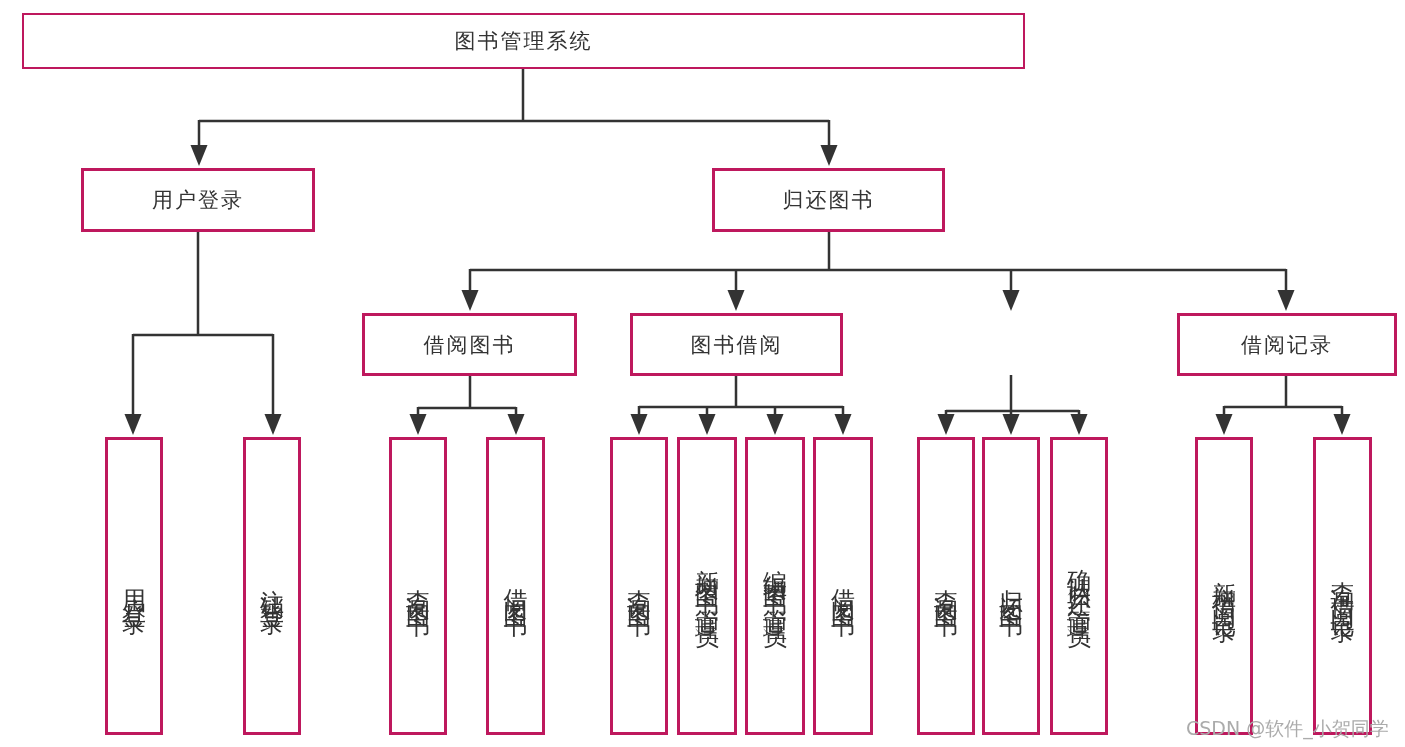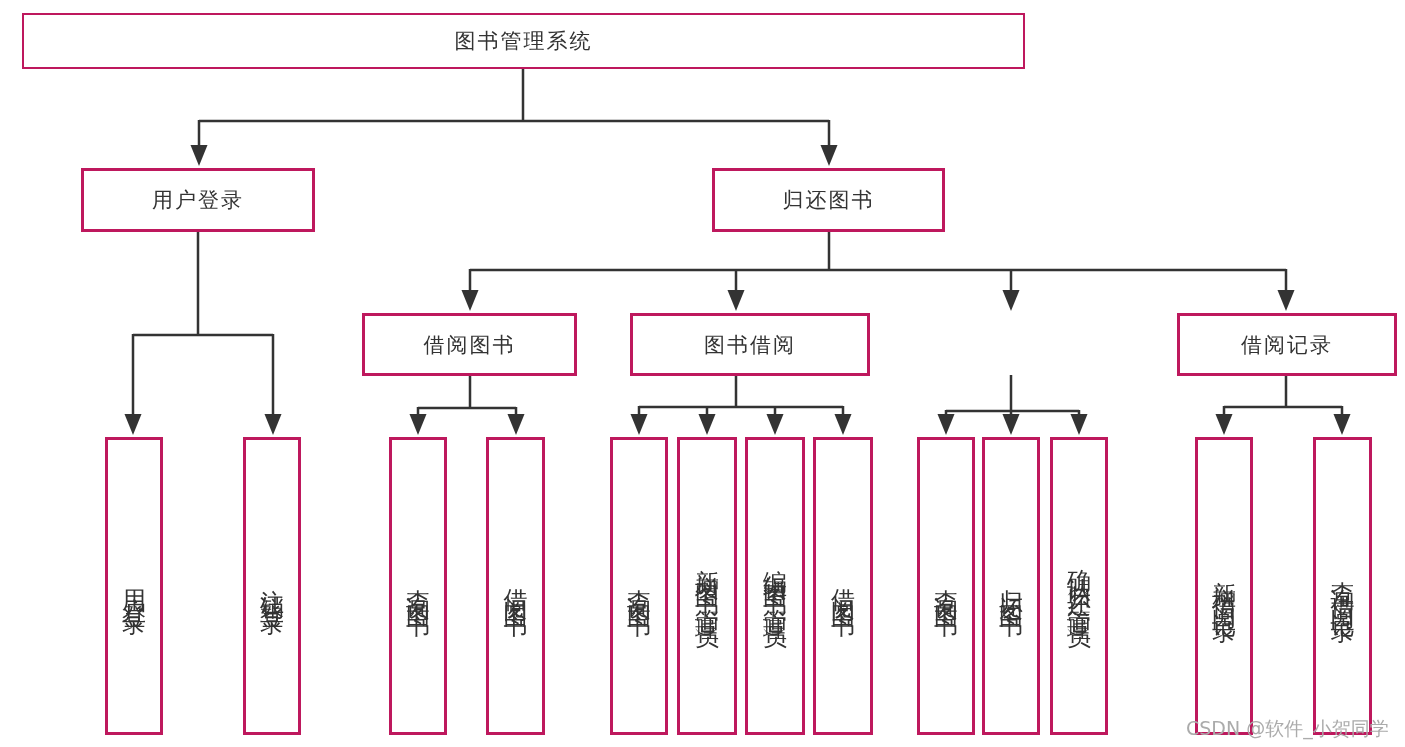--- a/index.html
+++ b/index.html
@@ -79,21 +79,21 @@
       <polygon points="1342,435 1333.5,414 1350.5,414"></polygon>
     </g>
   </svg>
 
   <div class="node root h-label" style="left:22px; top:13px; width:1003px; height:56px;">图书管理系统</div>
 
   <div class="node h-label" style="left:81px; top:168px; width:234px; height:64px;">用户登录</div>
   <div class="node h-label" style="left:712px; top:168px; width:233px; height:64px;">归还图书</div>
 
   <div class="node h-label" style="left:362px; top:313px; width:215px; height:63px;">借阅图书</div>
-  <div class="node h-label" style="left:630px; top:313px; width:240px; height:63px;">图书借阅</div>
+  <div class="node h-label" style="left:630px; top:313px; width:213px; height:63px;">图书借阅</div>
   <div class="node h-label" style="left:1177px; top:313px; width:220px; height:63px;">借阅记录</div>
 
   <div class="node leaf" style="left:105px; top:437px; width:58px; height:298px;">用户登录</div>
   <div class="node leaf" style="left:243px; top:437px; width:58px; height:298px;">注销登录</div>
 
   <div class="node leaf" style="left:389px; top:437px; width:58px; height:298px;">查询图书</div>
   <div class="node leaf" style="left:486px; top:437px; width:59px; height:298px;">借阅图书</div>
 
   <div class="node leaf" style="left:610px; top:437px; width:58px; height:298px;">查询图书</div>
   <div class="node leaf" style="left:677px; top:437px; width:60px; height:298px;">新增图书（管理员）</div>

